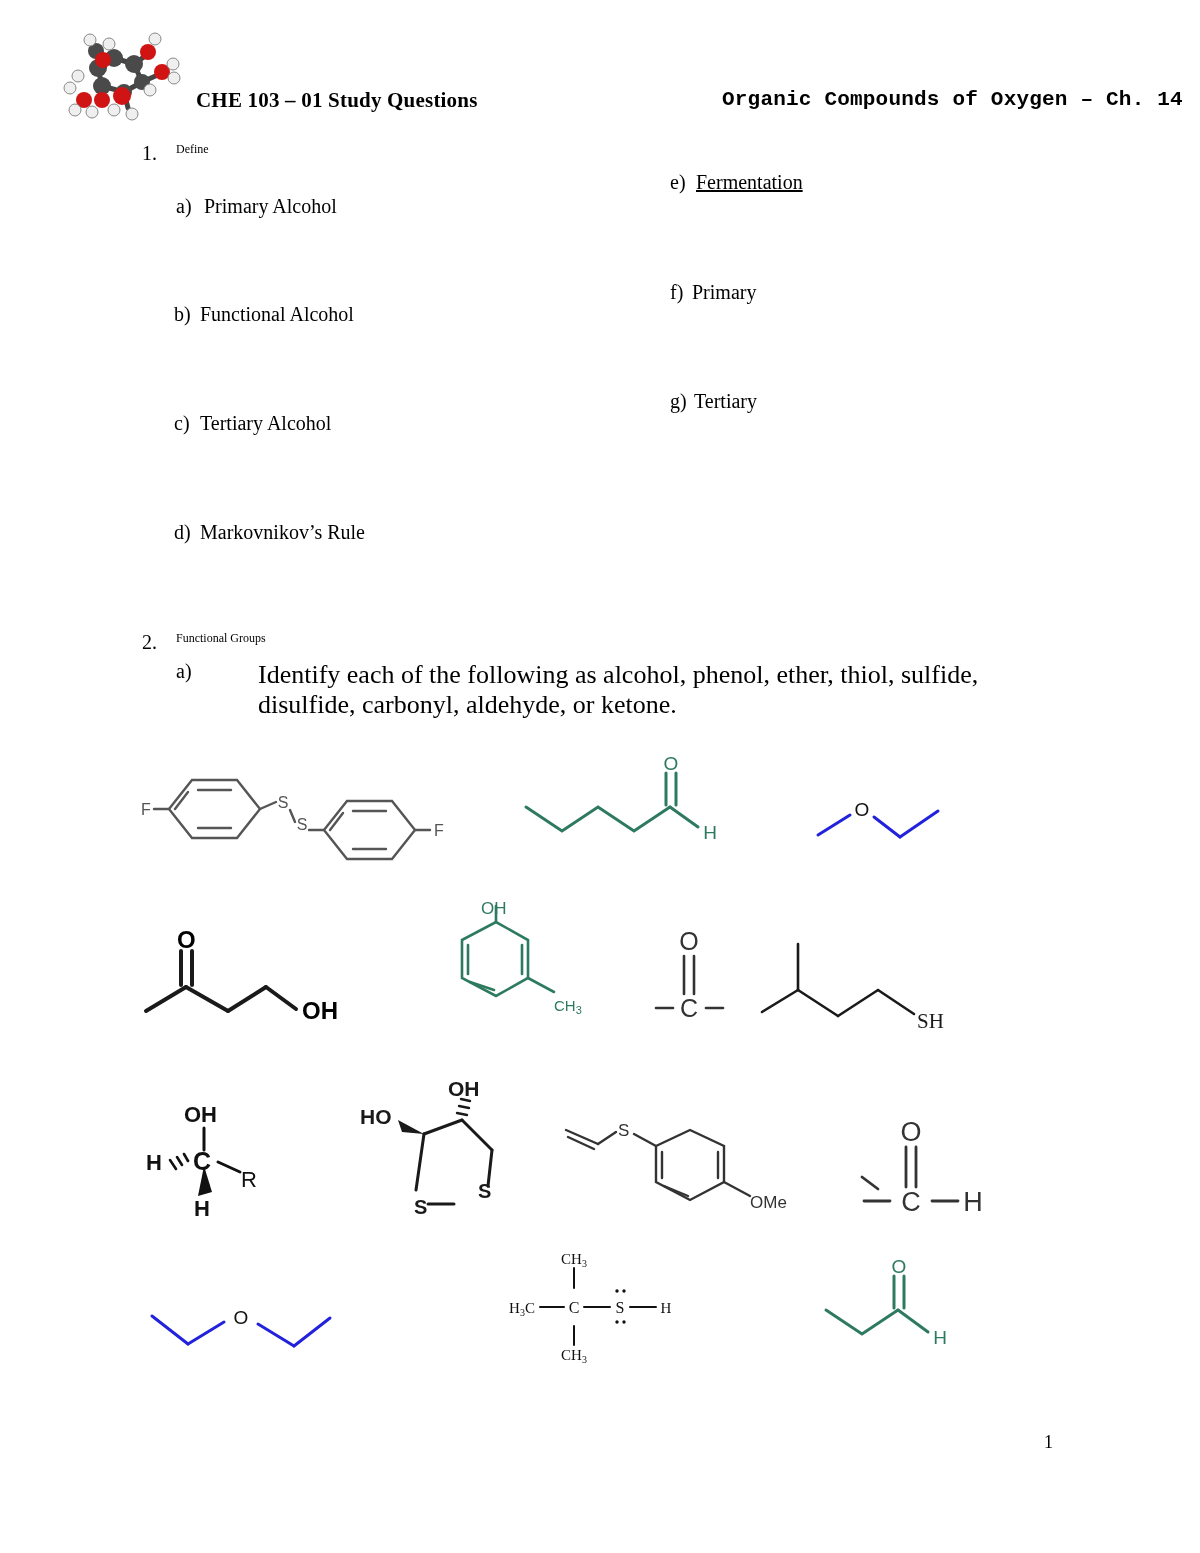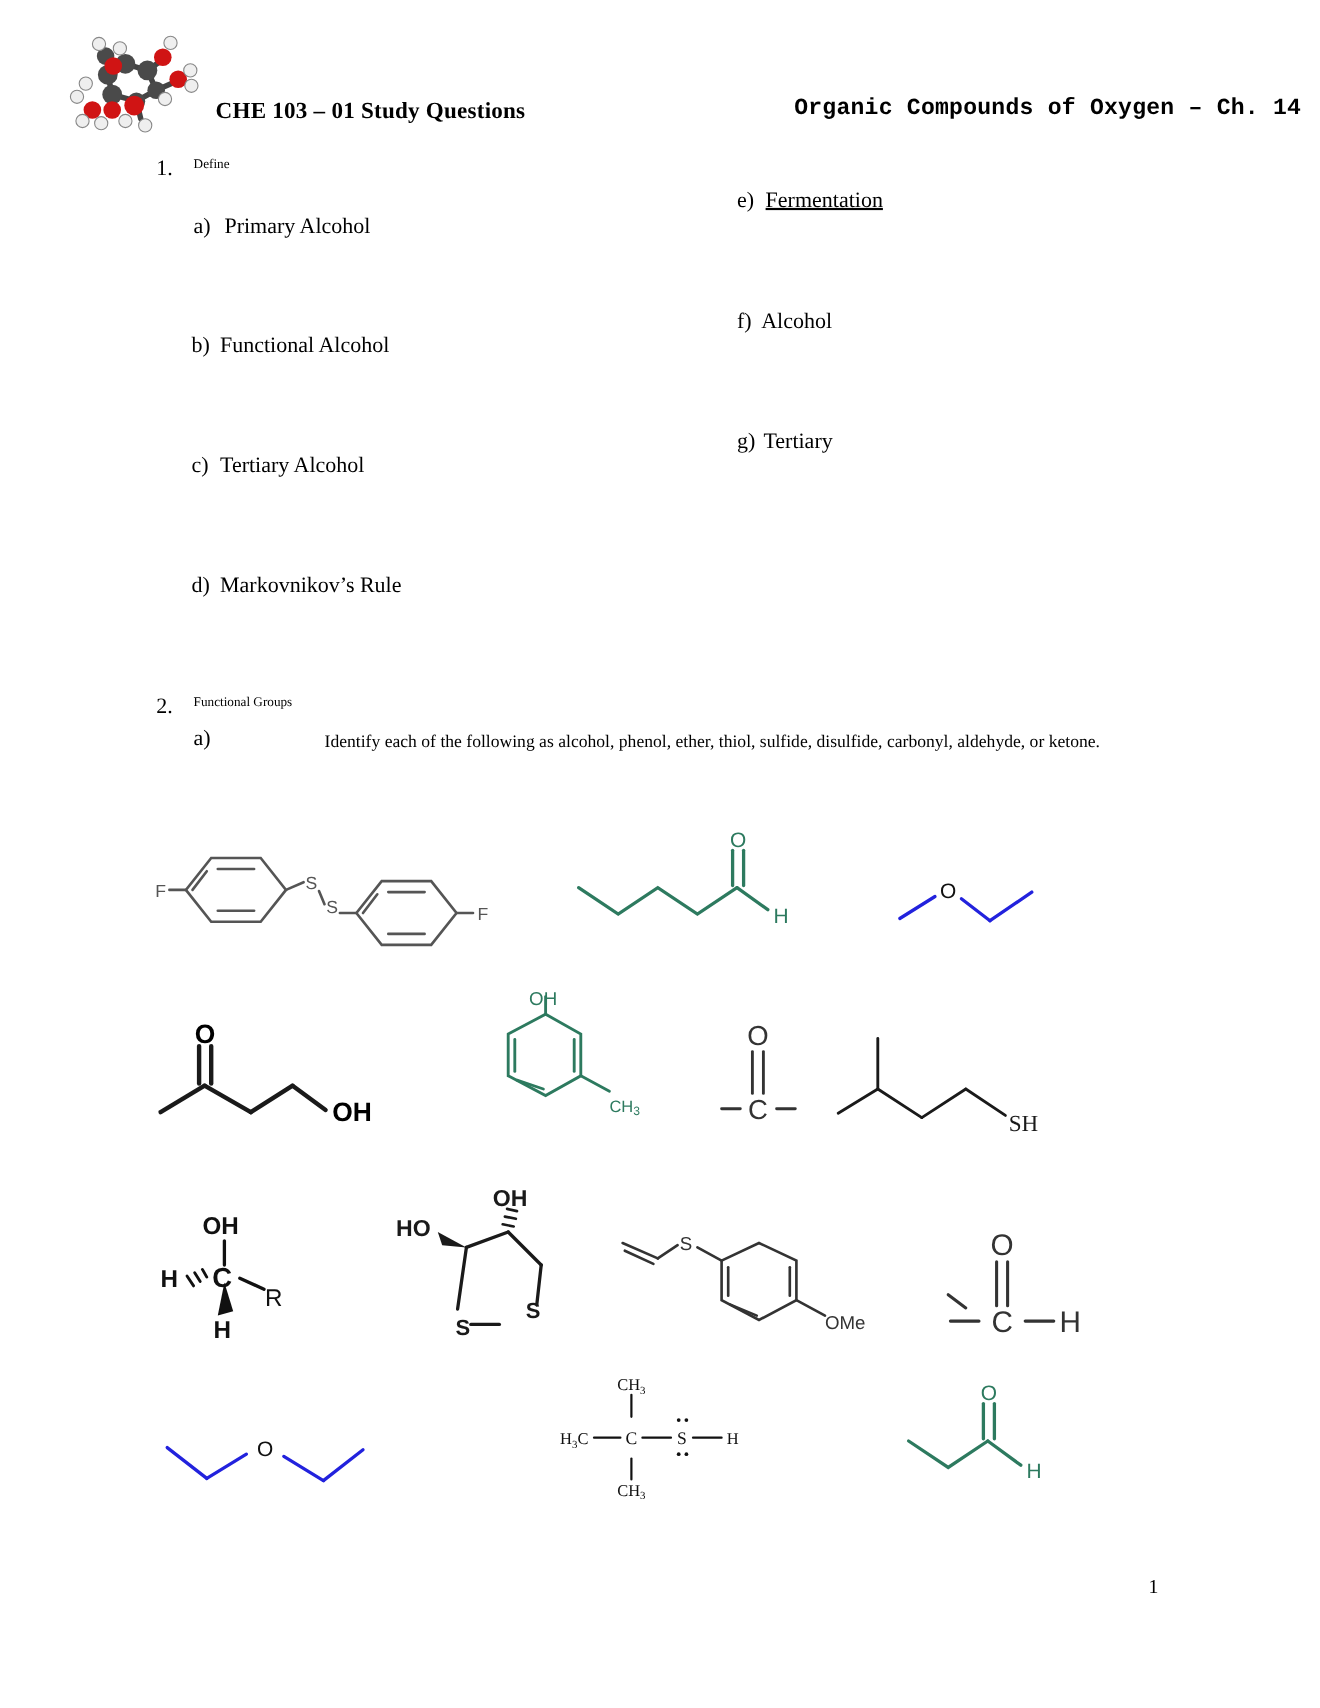--- a/index.html
+++ b/index.html
@@ -1,41 +1,41 @@
 <!DOCTYPE html>
 <html><head>
 <meta charset="utf-8">
 <style>
   html,body{margin:0;padding:0;}
   body{
     width:1200px;height:1553px;background:#ffffff;
     font-family:"Liberation Serif", serif;
     color:#000;overflow:hidden;position:relative;
   }
-  .page{position:relative;width:1200px;height:1134px;text-align:right;}
+  .page{position:relative;width:1200px;height:1134px;}
 
   
   .header{position:absolute;left:0;top:22px;width:1200px;height:90px;}
   .mol-logo{position:absolute;left:62px;top:8px;width:130px;height:95px;}
   .title-left{
     position:absolute;left:196px;top:66px;
     font-size:21px;font-weight:bold;letter-spacing:.2px;
     font-family:"Liberation Serif", serif;white-space:nowrap;
   }
   .title-right{
     position:absolute;left:722px;top:66px;
     font-size:21px;font-weight:bold;letter-spacing:.2px;
     font-family:Liberation Mono, monospace;white-space:nowrap;
   }
 
   
   .q-num{position:absolute;font-size:20px;}
   .q-text{position:absolute;font-size:12px;}
   .sub{position:absolute;font-size:20px;}
-  .wrap2{position:absolute;font-size:16px;width:830px;line-height:30px;}
+  .wrap2{position:absolute;font-size:26px;width:830px;line-height:30px;margin-left:48px;}
 
   .pagenum{position:absolute;left:1044px;top:1432px;font-size:18px;}
 
   
   .struct{position:absolute;}
   svg{display:block;overflow:visible;}
   .lbl{font-family:"Liberation Sans", sans-serif;}
   .lbl-serif{font-family:"Liberation Serif", serif;}
 </style>
 </head>
@@ -104,21 +104,21 @@
   <div class="sub" style="left:174px;top:412px;">c)</div>
   <div class="sub" style="left:200px;top:412px;">Tertiary Alcohol</div>
 
   <div class="sub" style="left:174px;top:521px;">d)</div>
   <div class="sub" style="left:200px;top:521px;">Markovnikov’s Rule</div>
 
   <div class="sub" style="left:670px;top:171px;">e)</div>
   <div class="sub" style="left:696px;top:171px;text-decoration:underline;">Fermentation</div>
 
   <div class="sub" style="left:670px;top:281px;">f)</div>
-  <div class="sub" style="left:692px;top:281px;">Alcohol</div>
+  <div class="sub" style="left:692px;top:281px;">Primary</div>
 
   <div class="sub" style="left:670px;top:390px;">g)</div>
   <div class="sub" style="left:694px;top:390px;">Tertiary</div>
 
   <div class="q-num" style="left:142px;top:631px;">2.</div>
   <div class="q-text" style="left:176px;top:631px;font-family:Liberation Serif, serif;">Functional Groups</div>
   <div class="sub" style="left:176px;top:660px;">a)</div>
   <div class="wrap2" style="left:210px;top:660px;width:790px;">Identify each of the following as alcohol, phenol, ether, thiol, sulfide, disulfide, carbonyl, aldehyde, or ketone.</div>
 
   <div class="struct" style="left:132px;top:752px;">

